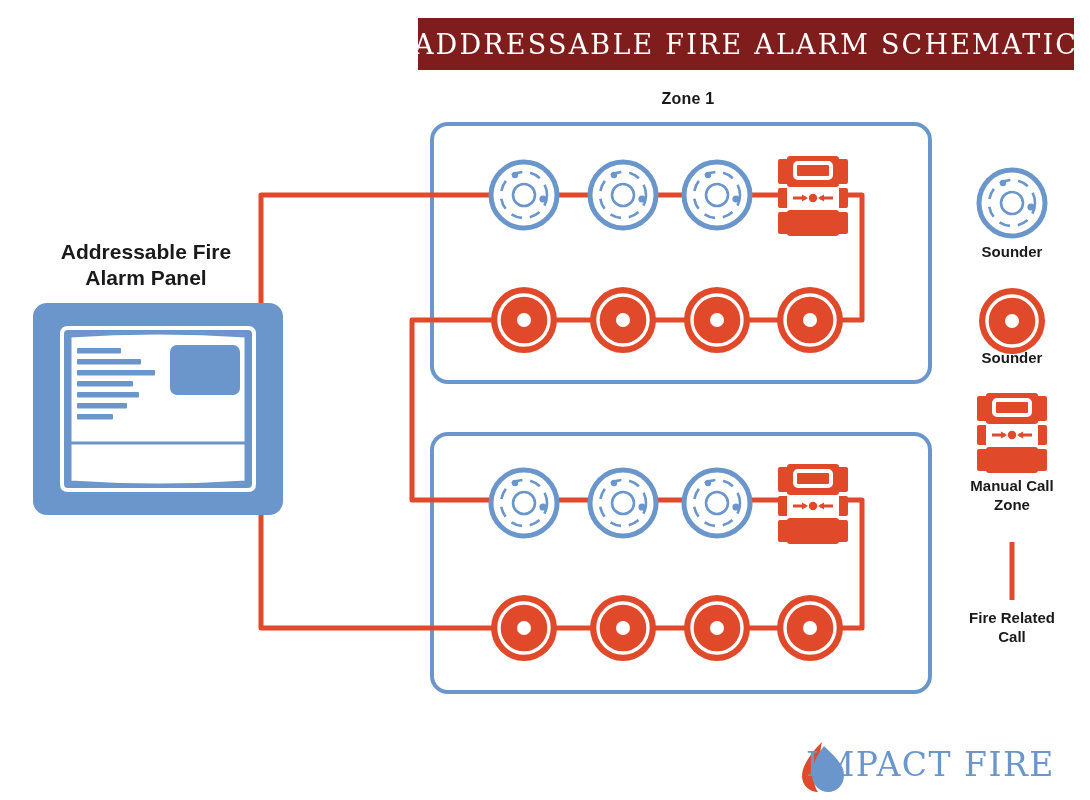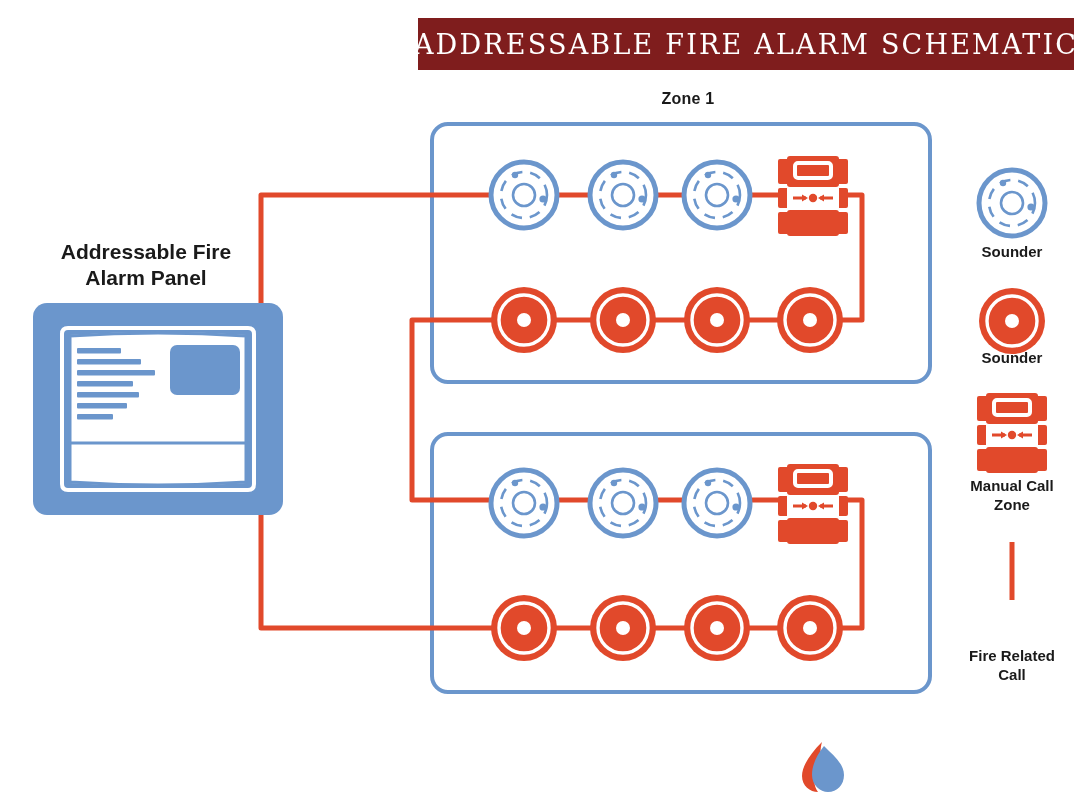--- a/index.html
+++ b/index.html
@@ -29,21 +29,21 @@
     left:16px;top:239px;width:260px;font-size:21px;line-height:26px;
   }
 
   .legend-label{
     font-size:15px;font-weight:bold;color:#1a1a1a;text-align:center;
     position:absolute;width:140px;line-height:19px;
   }
   #legend-detector-label{left:942px;top:242px;}
   #legend-sounder-label{left:942px;top:348px;}
   #legend-callpoint-label{left:942px;top:476px;}
-  #legend-cable-label{left:942px;top:608px;margin-top:38px;}
+  #legend-cable-label{left:942px;top:608px;}
 
   #logo{position:absolute;left:798px;top:738px;width:290px;height:52px;
         display:flex;align-items:center;}
   #logo-text{
     font-family:"DejaVu Serif","Liberation Serif",serif;
     font-size:33px;color:#6B96CC;letter-spacing:1.5px;margin-left:8px;
     white-space:nowrap;
   }
 </style>
 </head>
@@ -192,14 +192,17 @@
   <div class="legend-label" id="legend-sounder-label">Sounder</div>
   <div class="legend-label" id="legend-callpoint-label">
     <div>Manual Call</div>
     <div>Zone</div>
   </div>
   <div class="legend-label" id="legend-cable-label">
     <div>Fire Related</div>
     <div>Call</div>
   </div>
 
+  <div id="logo">
+    <span id="logo-text">IMPACT FIRE</span>
+  </div>
 
 </div>
 
 </body></html>

